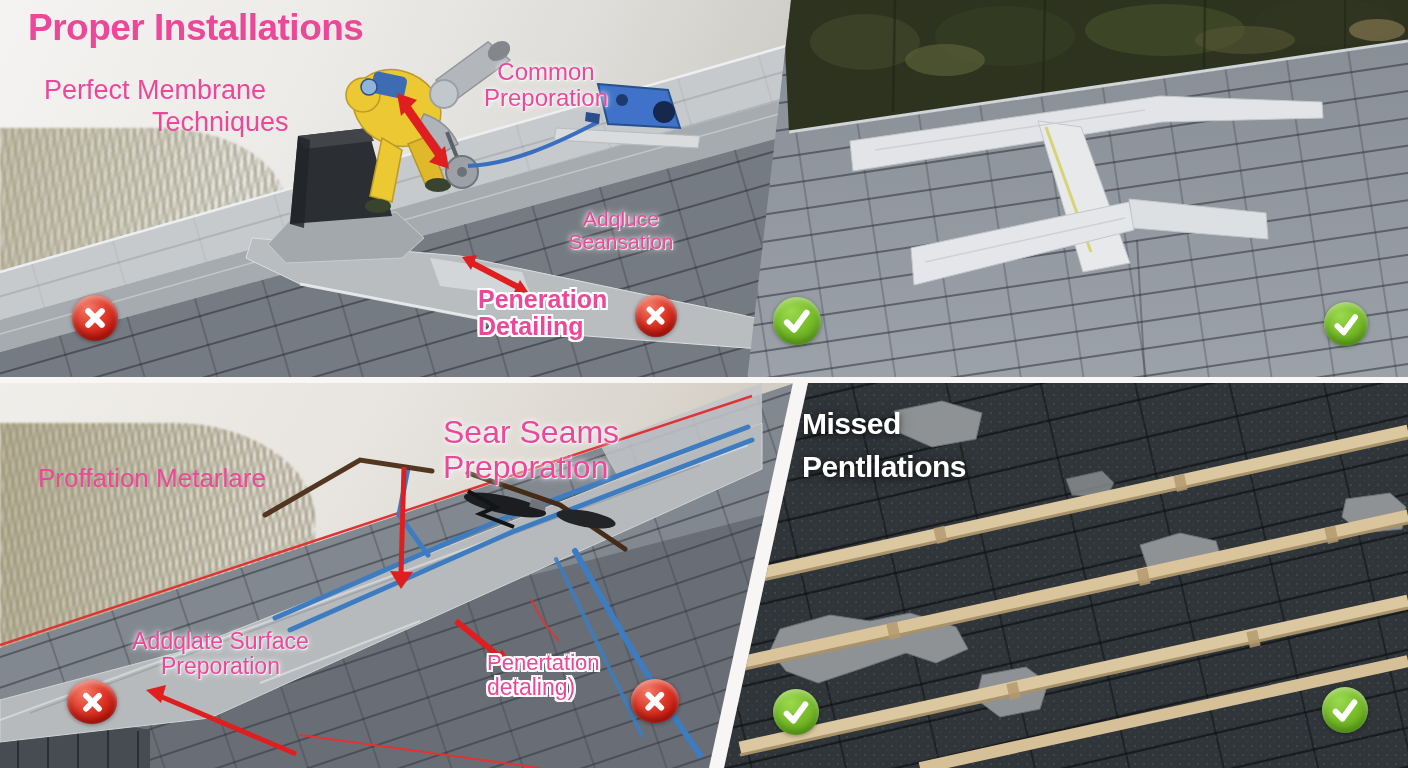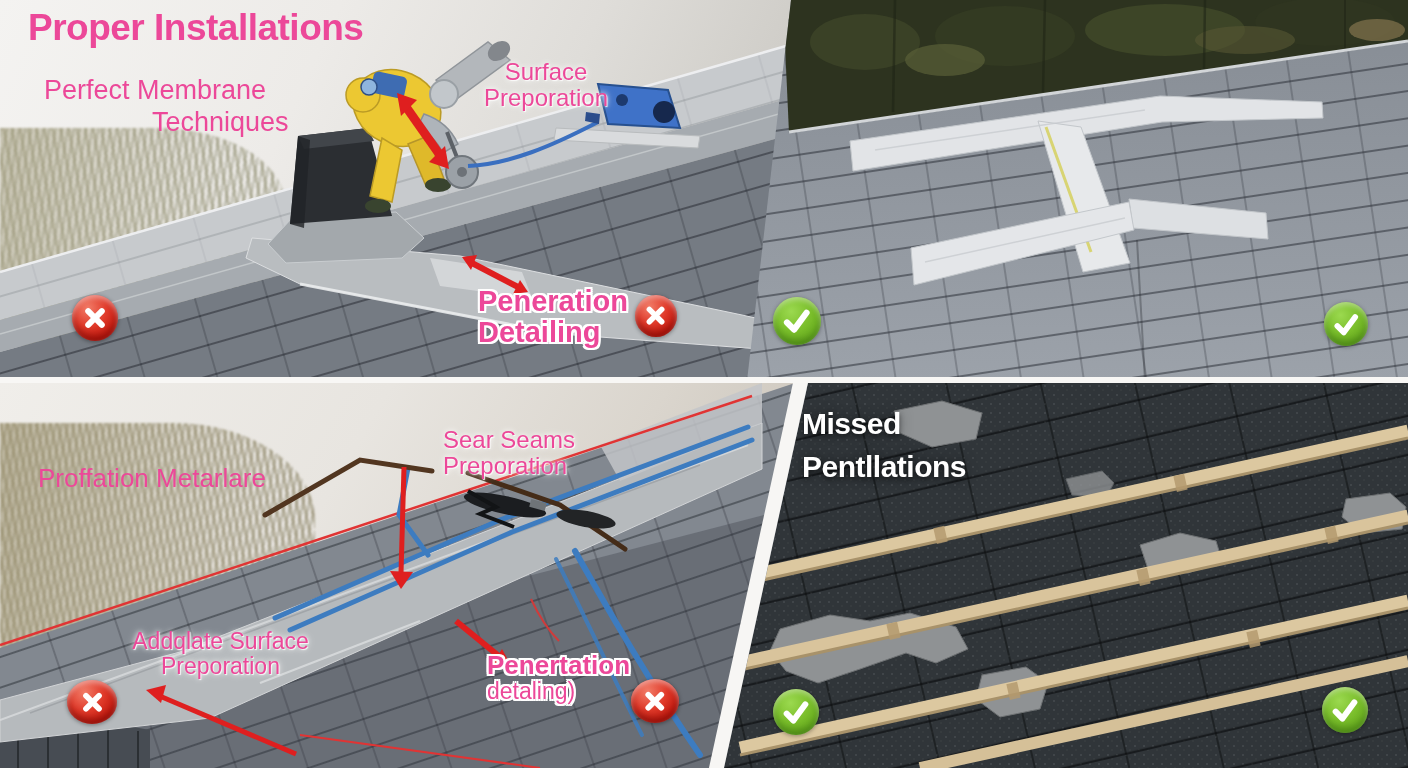--- a/index.html
+++ b/index.html
@@ -118,24 +118,28 @@
         <polygon points="598,84 668,90 680,128 608,124" fill="#3f72c8" stroke="#27508f" stroke-width="2"></polygon>
         <circle cx="664" cy="112" r="11" fill="#16284d"></circle>
         <circle cx="622" cy="100" r="6" fill="#1d3a6e"></circle>
         <polygon points="586,112 600,114 599,124 585,121" fill="#2b4d8c"></polygon>
       </g>
     </svg>
     <div class="label t-title" style="left:28px;top:8px;font-size:37px;">Proper Installations</div>
     <div class="label" style="left:44px;top:76px;font-size:27px;font-weight:500;">Perfect Membrane</div>
     <div class="label" style="left:152px;top:108px;font-size:27px;font-weight:500;">Techniques</div>
     <div class="label ctr glow" style="left:462px;top:59px;width:168px;font-size:24px;font-weight:500;">
-      <div>Surface</div>
+      <div>Common</div>
       <div>Preporation</div>
     </div>
-    <div class="label outline" style="left:478px;top:286px;width:170px;font-size:29px;font-weight:700;">
+    <div class="label ctr glow" style="left:550px;top:208px;width:142px;font-size:21px;font-weight:500;">
+      <div>Adqluce</div>
+      <div>Seansation</div>
+    </div>
+    <div class="label outline" style="left:478px;top:286px;width:170px;font-size:25px;font-weight:700;">
       <div>Peneration</div>
       <div>Detailing</div>
     </div>
     <div class="badge cross" style="left:72px;top:295px;width:46px;height:46px;">
       <svg viewBox="0 0 40 40">
           <line x1="12" y1="12" x2="28" y2="28" stroke="#fff" stroke-width="7" stroke-linecap="round"></line>
           <line x1="28" y1="12" x2="12" y2="28" stroke="#fff" stroke-width="7" stroke-linecap="round"></line>
         </svg>
     </div>
     <div class="badge cross" style="left:635px;top:295px;width:42px;height:42px;">
@@ -251,30 +255,30 @@
         <line x1="404" y1="84" x2="401" y2="190" stroke="#df1f1f" stroke-width="5"></line>
         <polygon points="401,206 390,188 413,189"></polygon>
         <line x1="456" y1="238" x2="500" y2="274" stroke="#df1f1f" stroke-width="6"></line>
         <polygon points="513,286 492,282 502,266"></polygon>
         <line x1="296" y1="371" x2="162" y2="314" stroke="#df1f1f" stroke-width="5"></line>
         <polygon points="146,307 166,302 161,320"></polygon>
         <path d="M531,216 q12,26 28,42" stroke="#cf3b3b" stroke-width="2" fill="none"></path>
       </g>
     </svg>
     <div class="label" style="left:38px;top:81px;font-size:26px;font-weight:500;">Proffation Metarlare</div>
-    <div class="label glow" style="left:443px;top:44px;font-size:24px;font-weight:500;">
+    <div class="label glow" style="left:443px;top:32px;font-size:32px;font-weight:500;">
       <div>Sear Seams</div>
       <div>Preporation</div>
     </div>
     <div class="label ctr glow" style="left:128px;top:246px;width:185px;font-size:23px;font-weight:500;">
       <div>Addqlate Surface</div>
       <div>Preporation</div>
     </div>
     <div class="label outline" style="left:487px;top:268px;width:180px;">
-      <div style="font-size:26px;font-weight:700;">Penertation</div>
+      <div style="font-size:22px;font-weight:400;">Penertation</div>
       <div style="font-size:23px;">detaling)</div>
     </div>
     <div class="badge cross" style="left:67px;top:297px;width:50px;height:44px;">
       <svg viewBox="0 0 40 40">
           <line x1="12" y1="12" x2="28" y2="28" stroke="#fff" stroke-width="7" stroke-linecap="round"></line>
           <line x1="28" y1="12" x2="12" y2="28" stroke="#fff" stroke-width="7" stroke-linecap="round"></line>
         </svg>
     </div>
     <div class="badge cross" style="left:631px;top:296px;width:48px;height:44px;">
       <svg viewBox="0 0 40 40">

